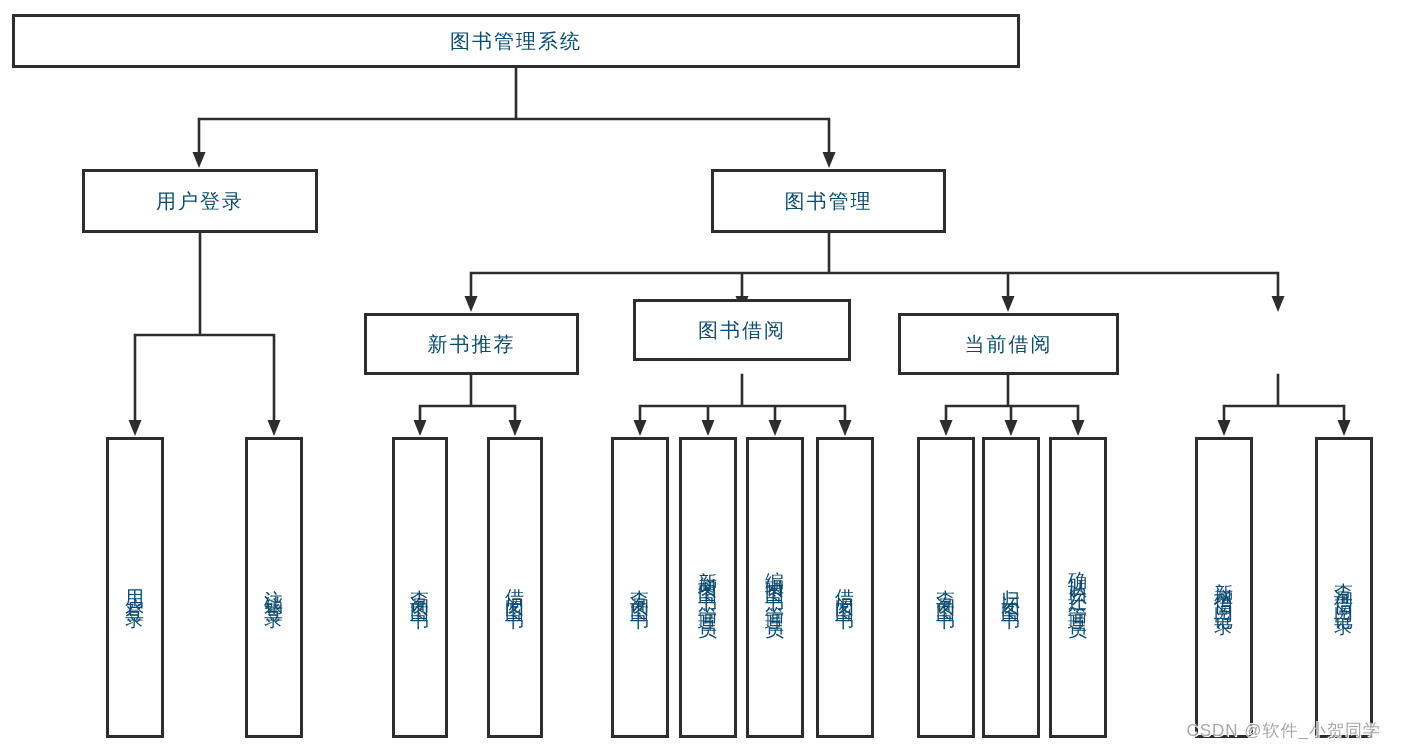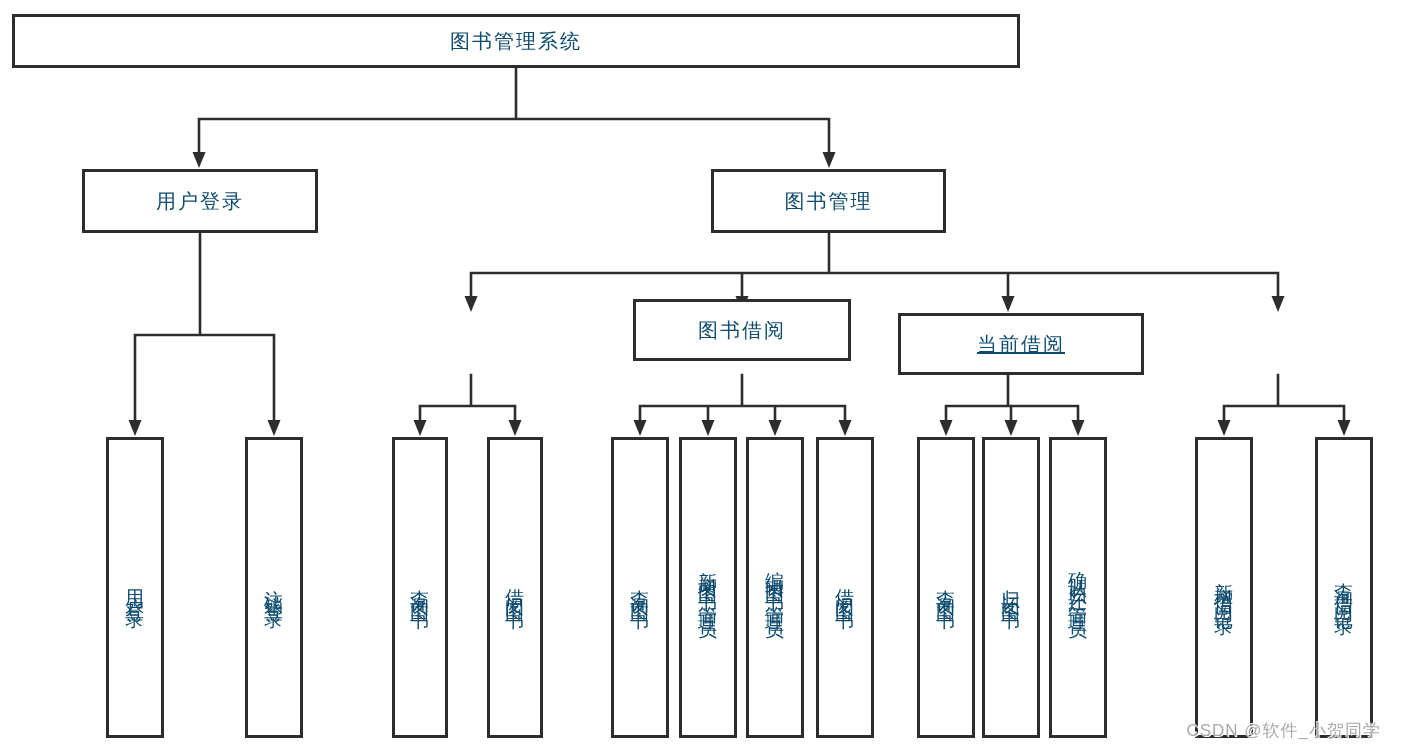--- a/index.html
+++ b/index.html
@@ -76,24 +76,27 @@
     <span>图书管理系统</span>
   </div>
 
   <div class="node h-node" style="left:82px; top:169px; width:236px; height:64px;">
     <span>用户登录</span>
   </div>
   <div class="node h-node" style="left:711px; top:169px; width:235px; height:64px;">
     <span>图书管理</span>
   </div>
 
+  <div class="node h-node" style="left:364px; top:313px; width:215px; height:62px;">
+    <span>新书推荐</span>
+  </div>
   <div class="node h-node" style="left:633px; top:299px; width:218px; height:62px;">
     <span>图书借阅</span>
   </div>
-  <div class="node h-node" style="left:898px; top:313px; width:246px; height:62px;text-decoration:underline;">
+  <div class="node h-node" style="left:898px; top:313px; width:221px; height:62px;">
     <span>当前借阅</span>
   </div>
 
   <div class="node v-node" style="left:106px; top:437px; width:58px; height:301px;">
     <span>用户登录</span>
   </div>
   <div class="node v-node" style="left:245px; top:437px; width:58px; height:301px;">
     <span>注销登录</span>
   </div>
 

